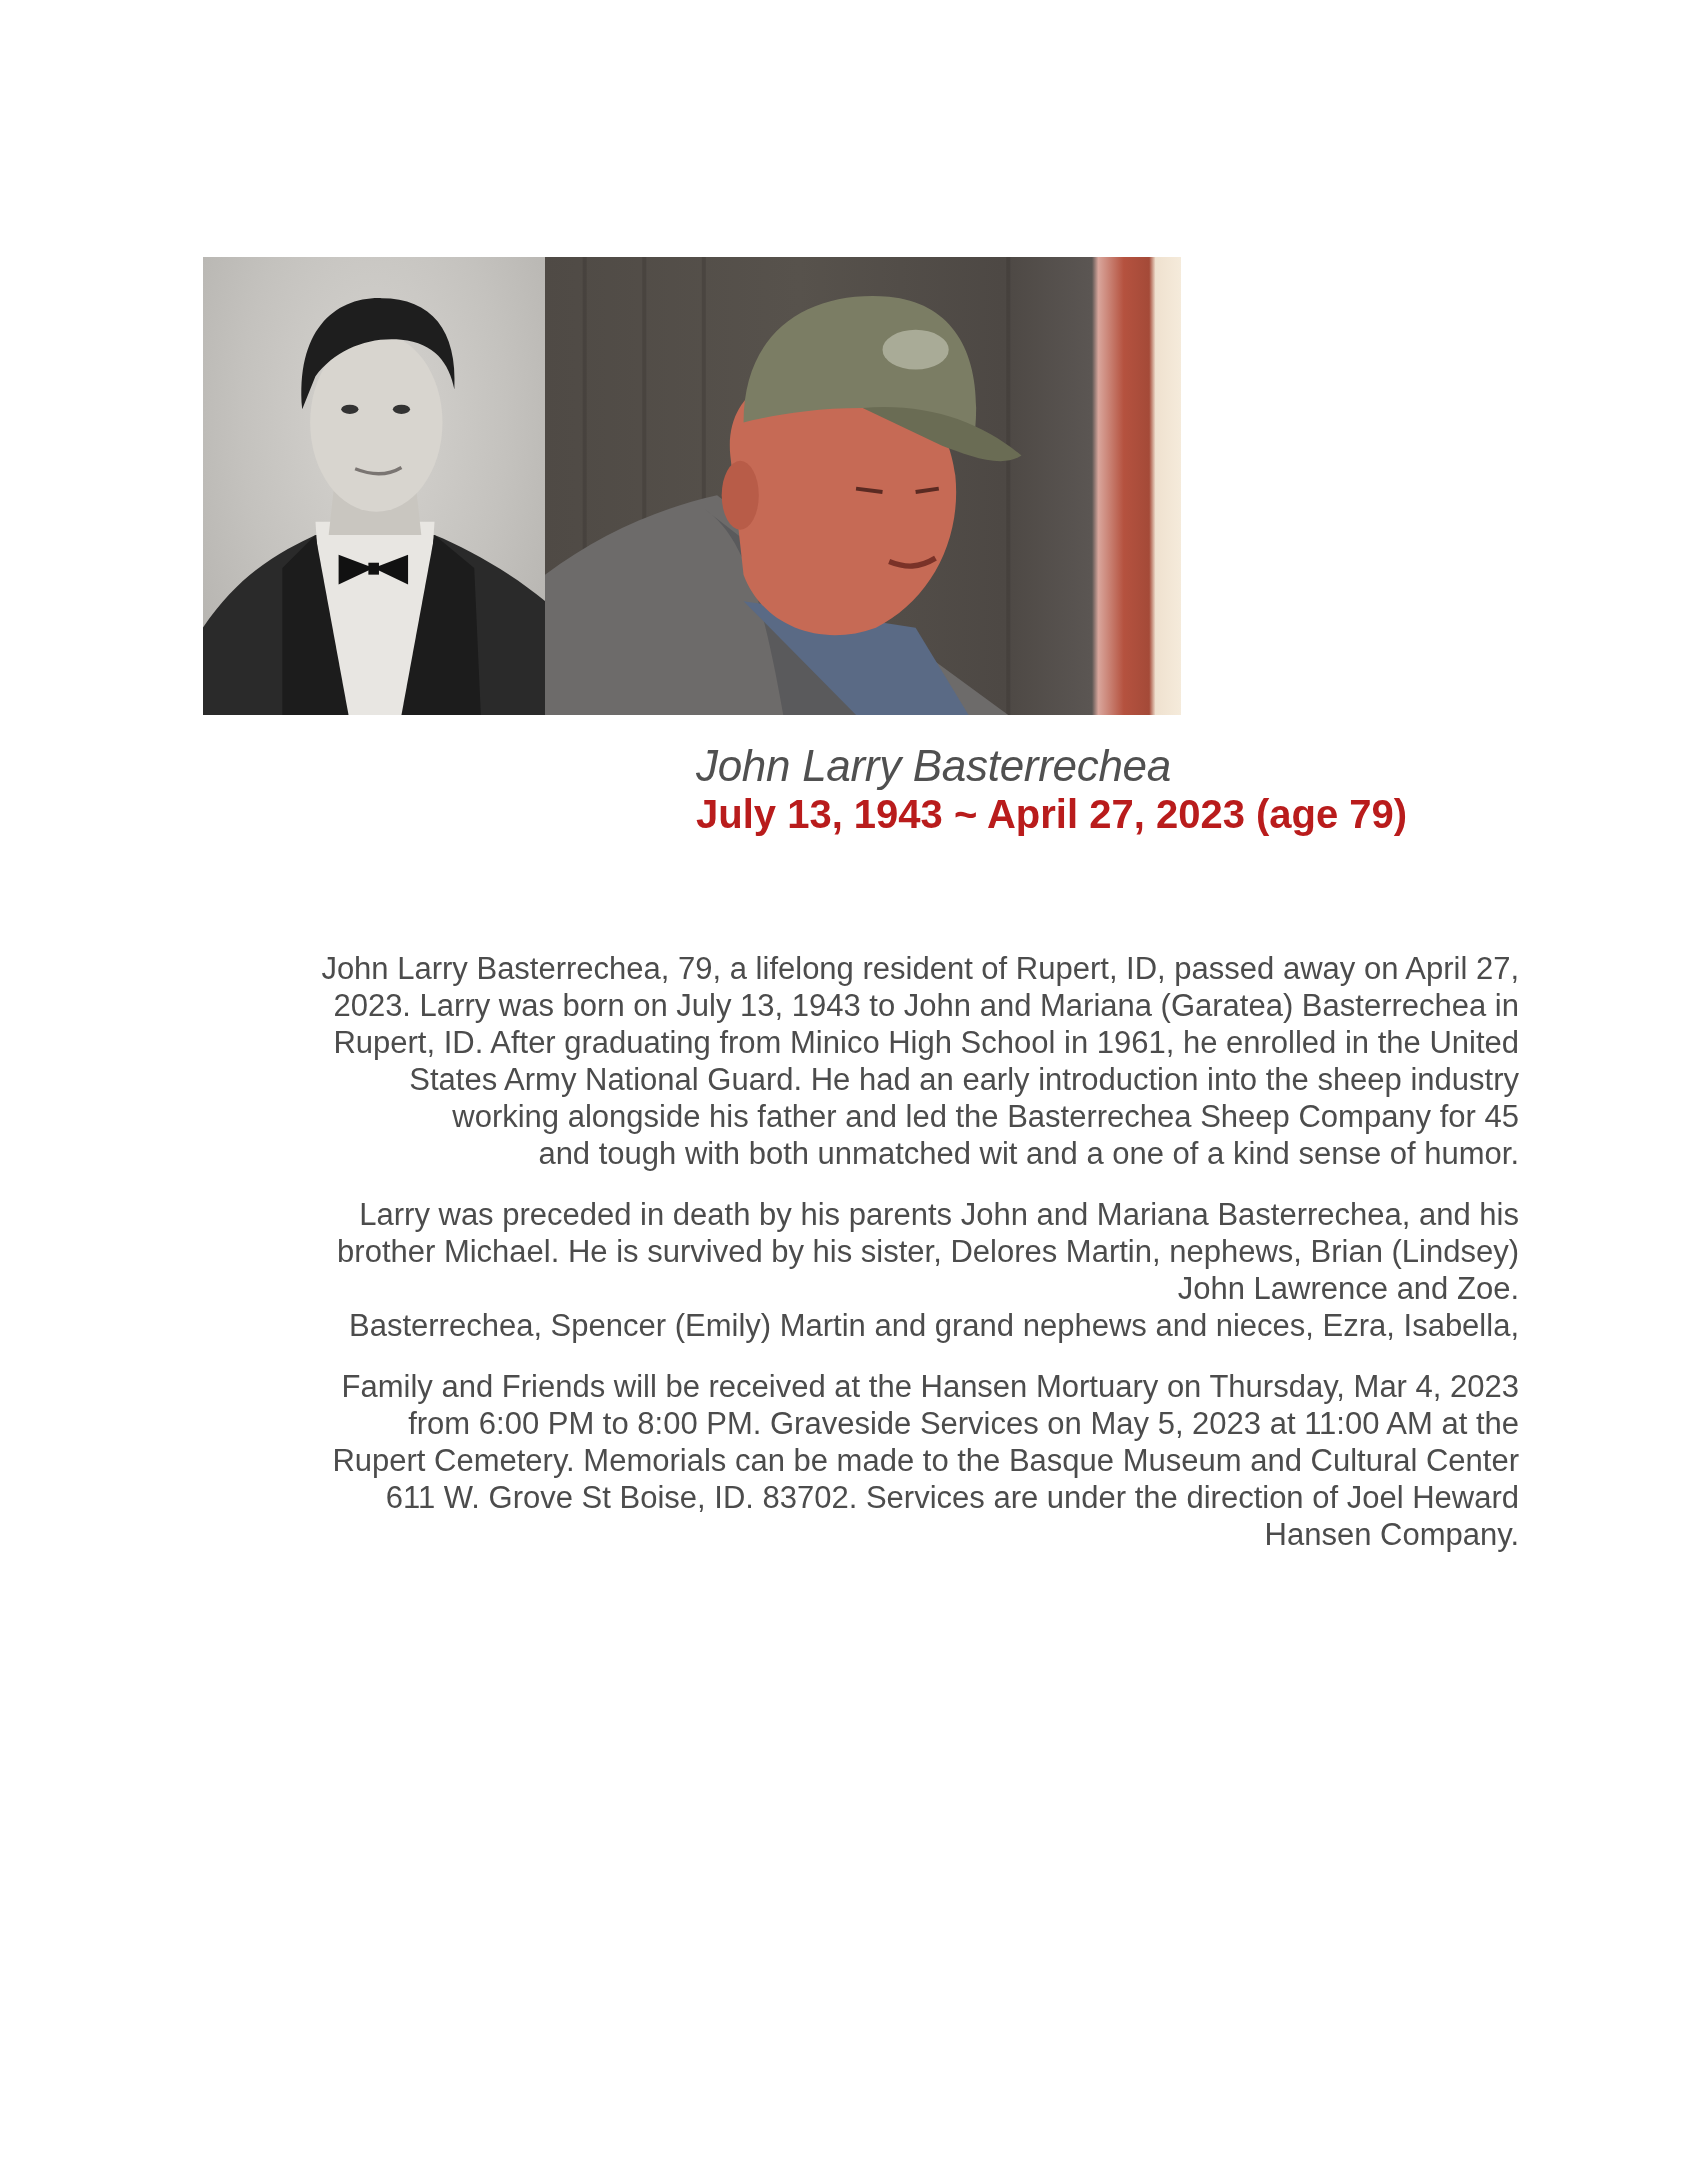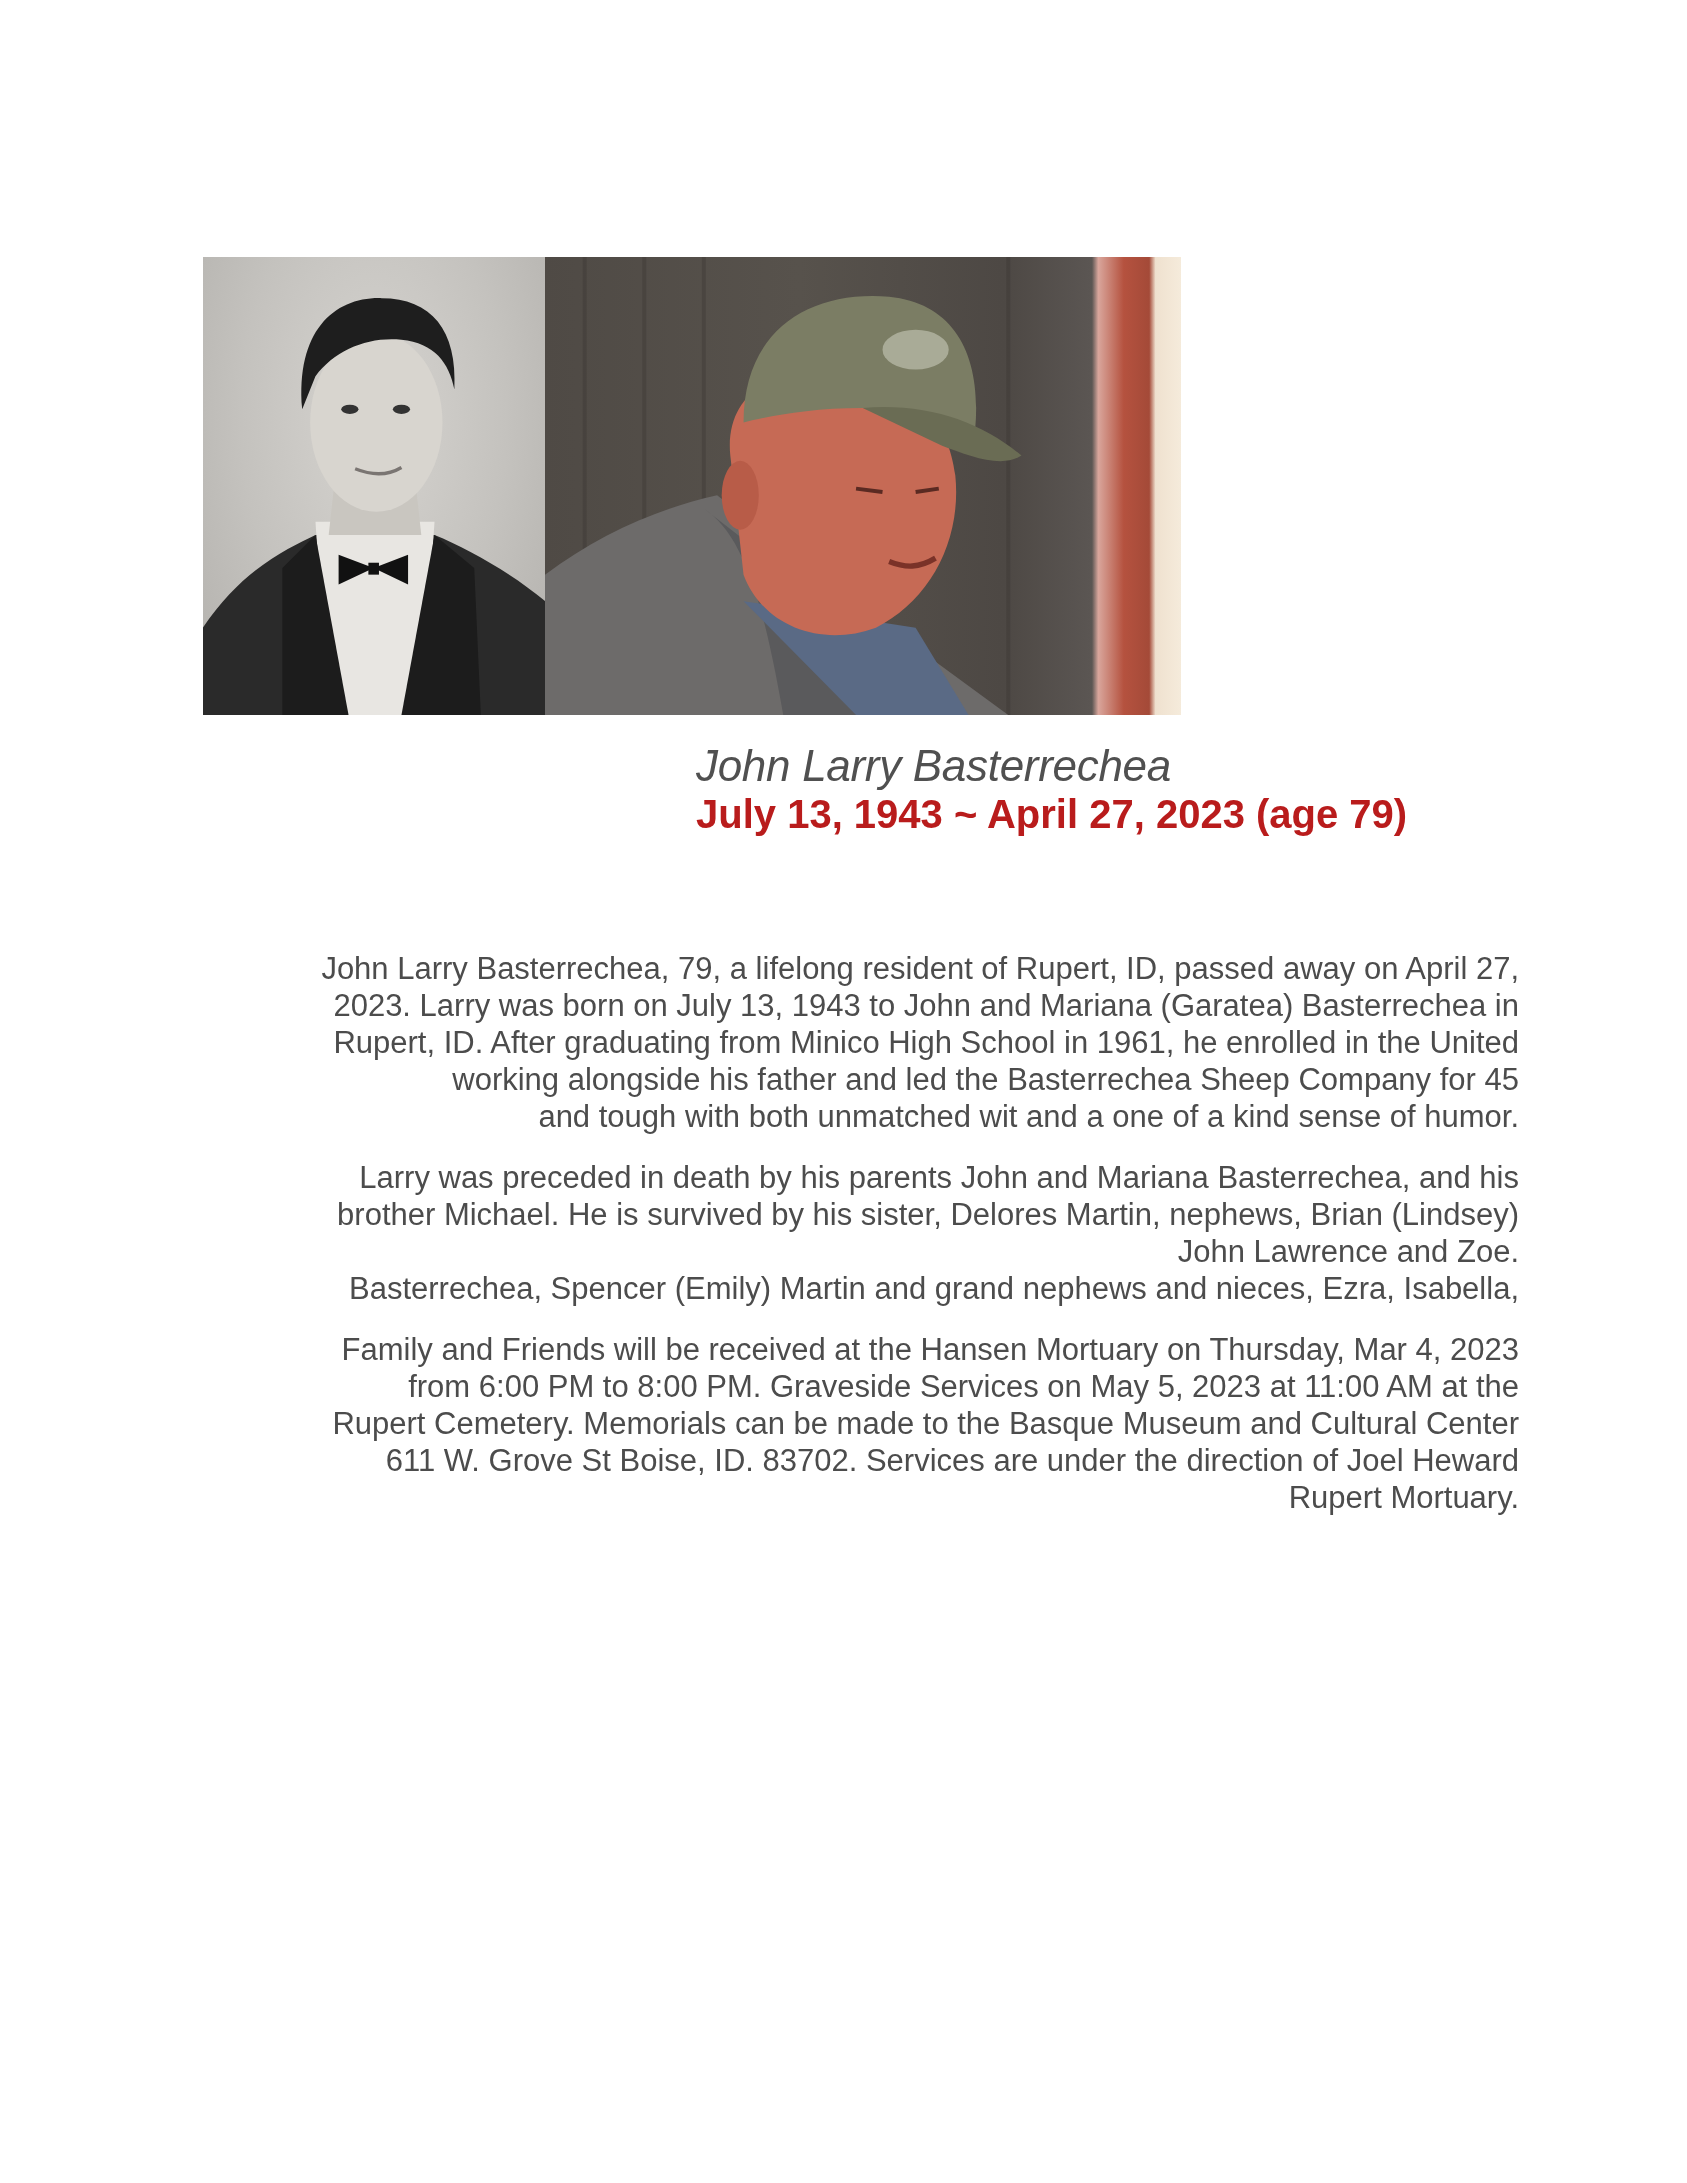--- a/index.html
+++ b/index.html
@@ -84,30 +84,31 @@
 <div class="title-block">
   <div class="name">John Larry Basterrechea</div>
   <div class="dates">July 13, 1943 ~ April 27, 2023 (age 79)</div>
 </div>
 
 <div class="body-text">
   <p>
     <span class="line">John Larry Basterrechea, 79, a lifelong resident of Rupert, ID, passed away on April 27,</span>
     <span class="line">2023.  Larry was born on July 13, 1943 to John and Mariana (Garatea) Basterrechea in</span>
     <span class="line">Rupert, ID.  After graduating from Minico High School in 1961, he enrolled in the United</span>
+    <span class="line">States Army National Guard.  He had an early introduction into the sheep industry</span>
     <span class="line">working alongside his father and led the Basterrechea Sheep Company for 45</span>
     <span class="line">and tough with both unmatched wit and a one of a kind sense of humor.</span>
   </p>
   <p>
     <span class="line">Larry was preceded in death by his parents John and Mariana Basterrechea, and his</span>
     <span class="line">brother Michael.  He is survived by his sister, Delores Martin, nephews, Brian (Lindsey)</span>
     <span class="line">John Lawrence and Zoe.</span>
     <span class="line">Basterrechea, Spencer (Emily) Martin and grand nephews and nieces, Ezra, Isabella,</span>
   </p>
   <p>
     <span class="line">Family and Friends will be received at the Hansen Mortuary on Thursday, Mar 4, 2023</span>
     <span class="line">from 6:00 PM to 8:00 PM.  Graveside Services on May 5, 2023 at 11:00 AM at the</span>
     <span class="line">Rupert Cemetery.  Memorials can be made to the Basque Museum and Cultural Center</span>
     <span class="line">611 W. Grove St Boise, ID. 83702. Services are under the direction of Joel Heward</span>
-    <span class="line">Rupert Mortuary.</span>
+    <span class="line">Hansen Company.</span>
   </p>
 </div>
 
 
 </body></html>

